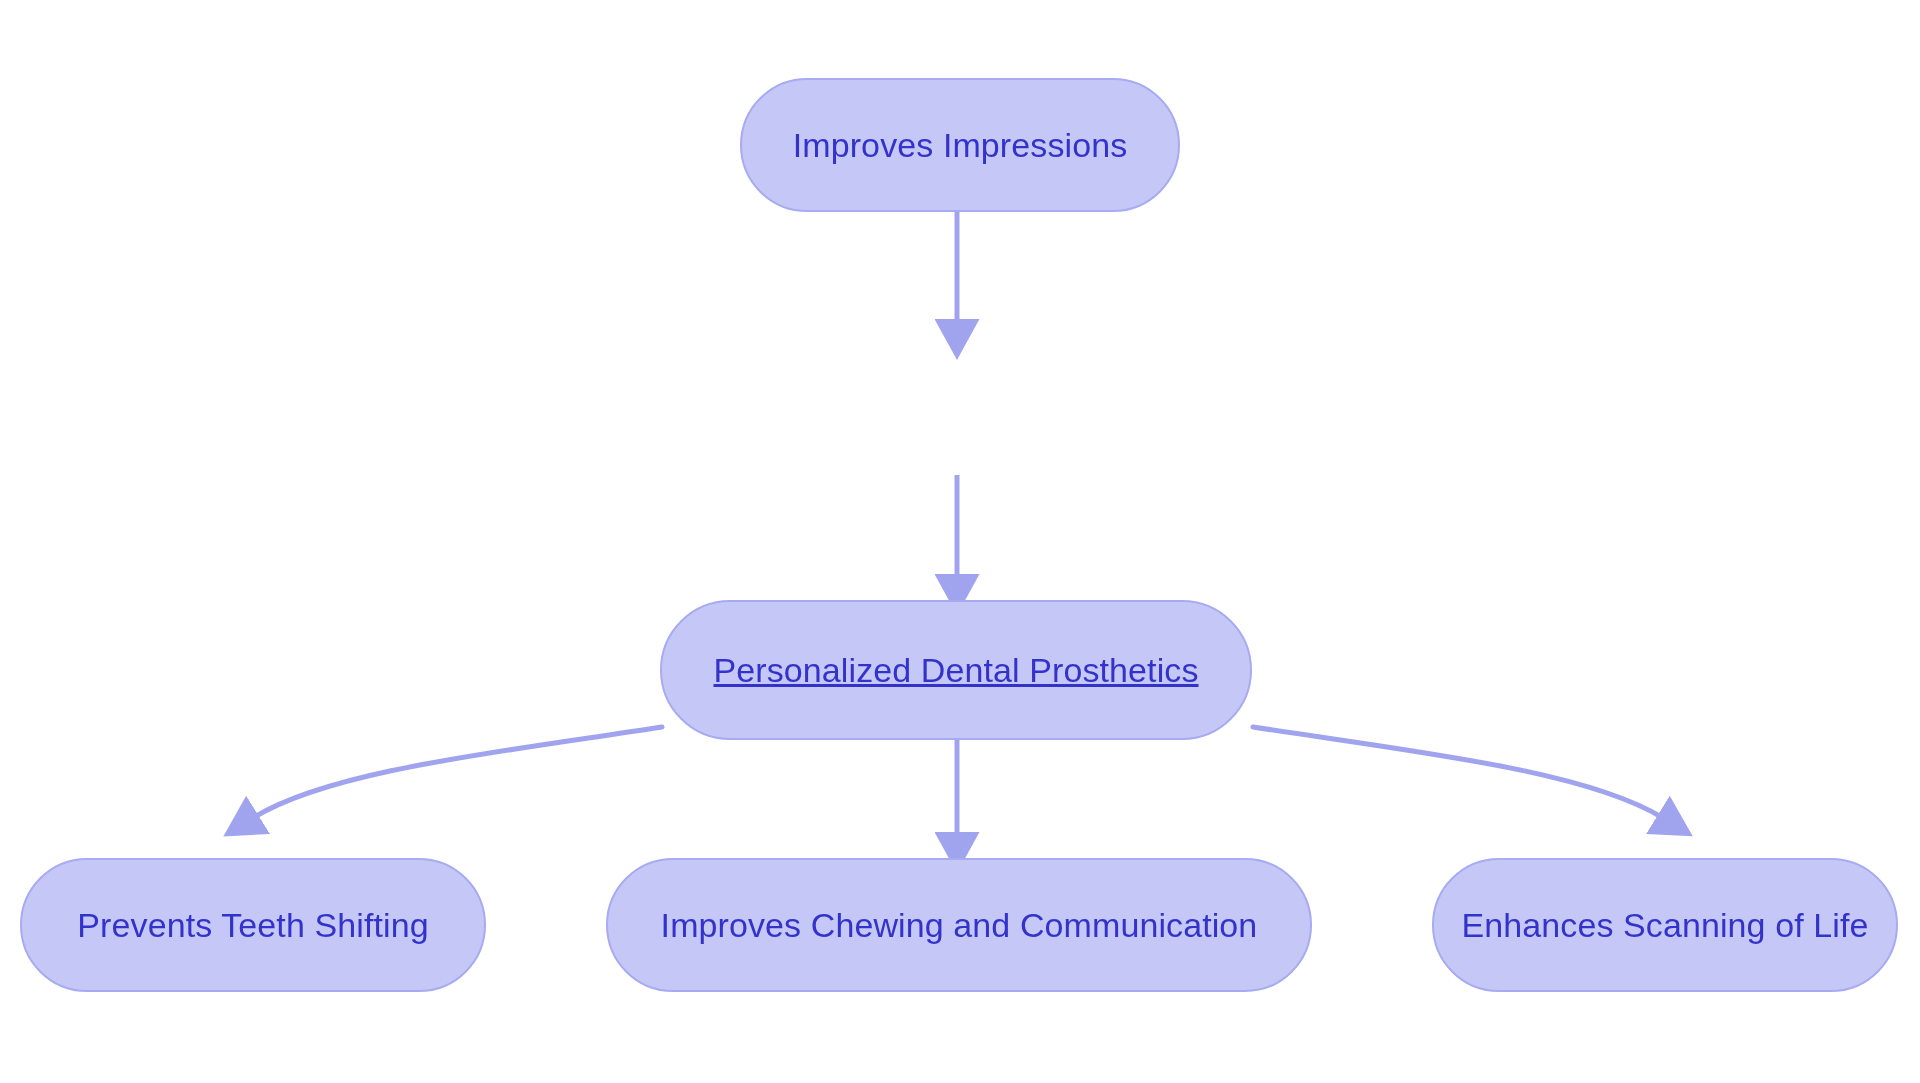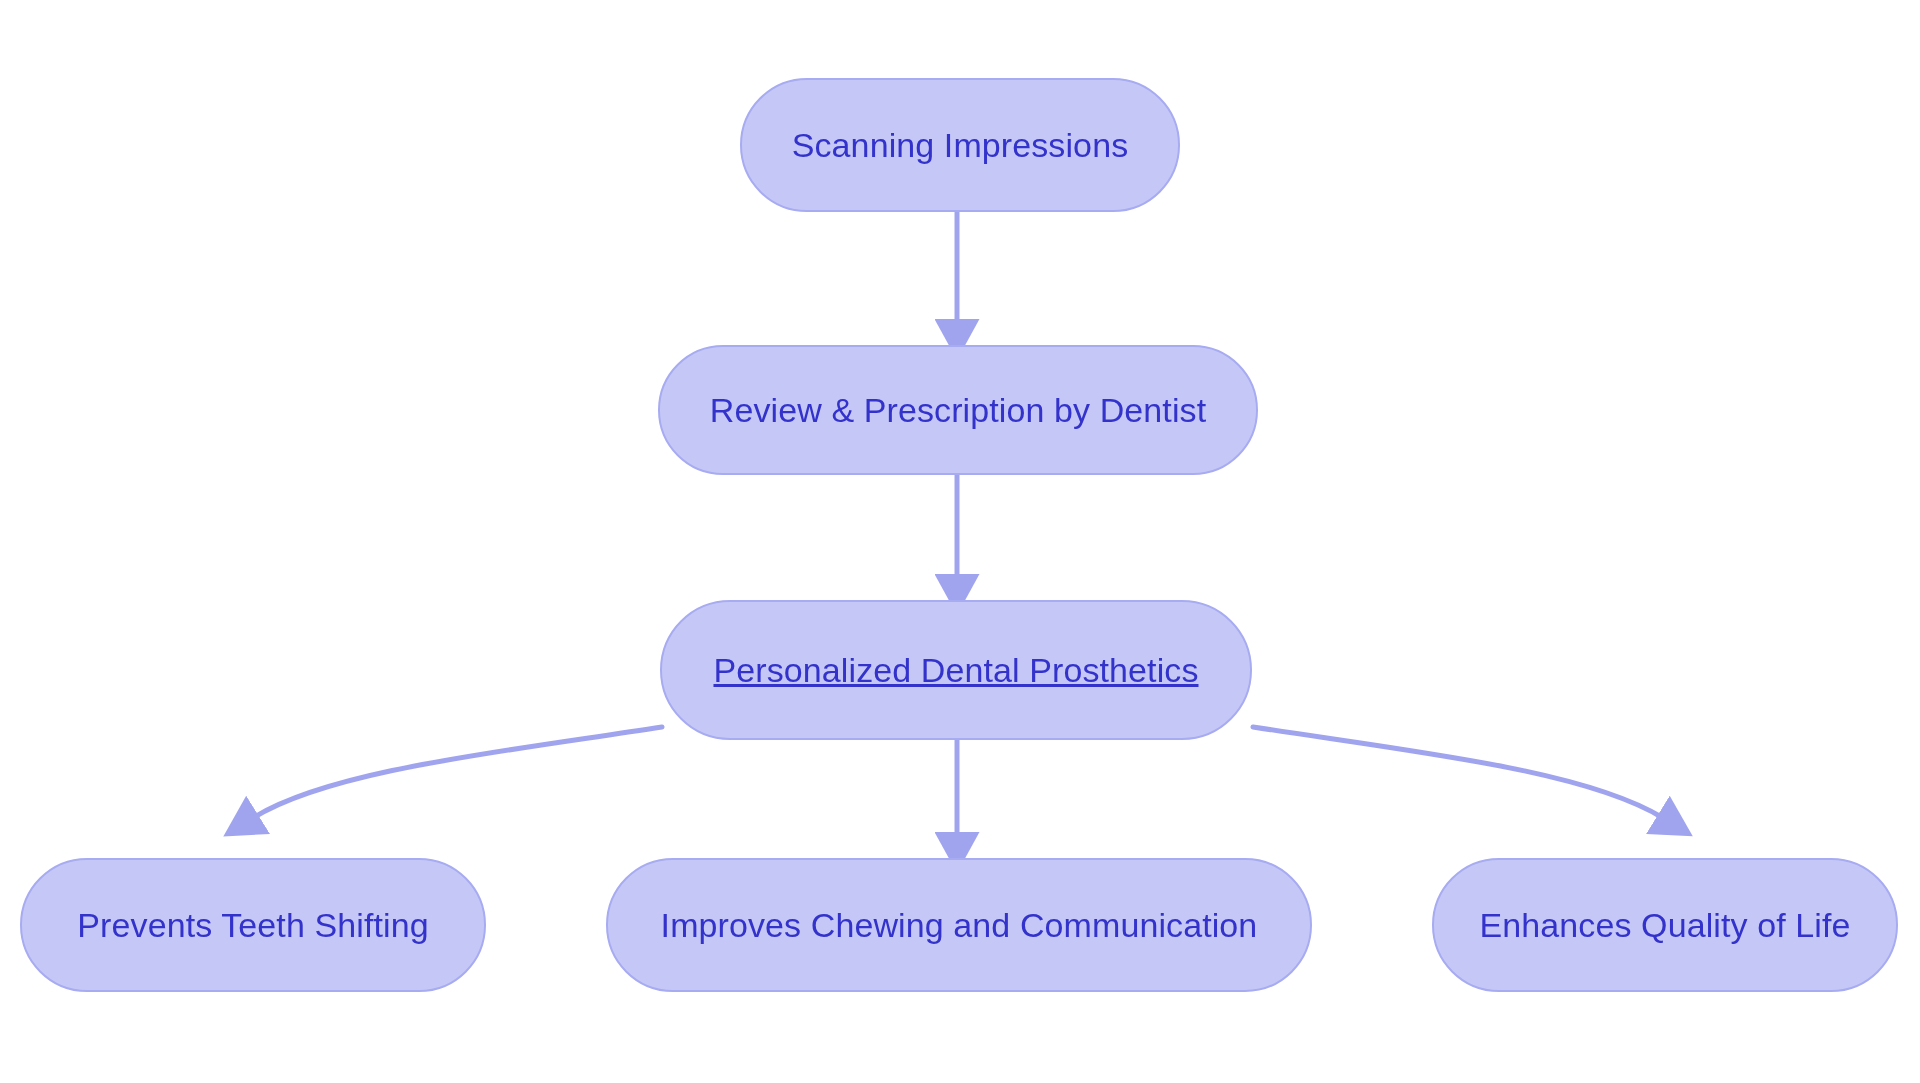--- a/index.html
+++ b/index.html
@@ -104,36 +104,33 @@
     <g>
       <path d="M 957,740 L 957,838" fill="none" stroke="#a0a4ee" stroke-width="5" marker-end="url(#arrowhead)"></path>
     </g>
 
     <g>
       <path d="M 1253,727 C 1415,752 1585,770 1663,818" fill="none" stroke="#a0a4ee" stroke-width="5" stroke-linecap="round" marker-end="url(#arrowhead)"></path>
     </g>
   </svg>
 
   <div class="node" id="node-scanning-impressions">
-    <span class="node-label">Scanning Impressions</span>
+    <span class="node-label">Improves Impressions</span>
   </div>
 
-  <div class="node" id="node-review-prescription">
-    <span class="node-label">Review &amp; Prescription by Dentist</span>
-  </div>
 
   <div class="node" id="node-personalized-prosthetics">
     <span class="node-label">Personalized Dental Prosthetics</span>
   </div>
 
   <div class="node" id="node-improves-chewing">
     <span class="node-label">Improves Chewing and Communication</span>
   </div>
 
   <div class="node" id="node-prevents-teeth-shifting">
     <span class="node-label">Prevents Teeth Shifting</span>
   </div>
 
   <div class="node" id="node-enhances-quality">
-    <span class="node-label">Enhances Quality of Life</span>
+    <span class="node-label">Enhances Scanning of Life</span>
   </div>
 
 </div>
 
 </body></html>

